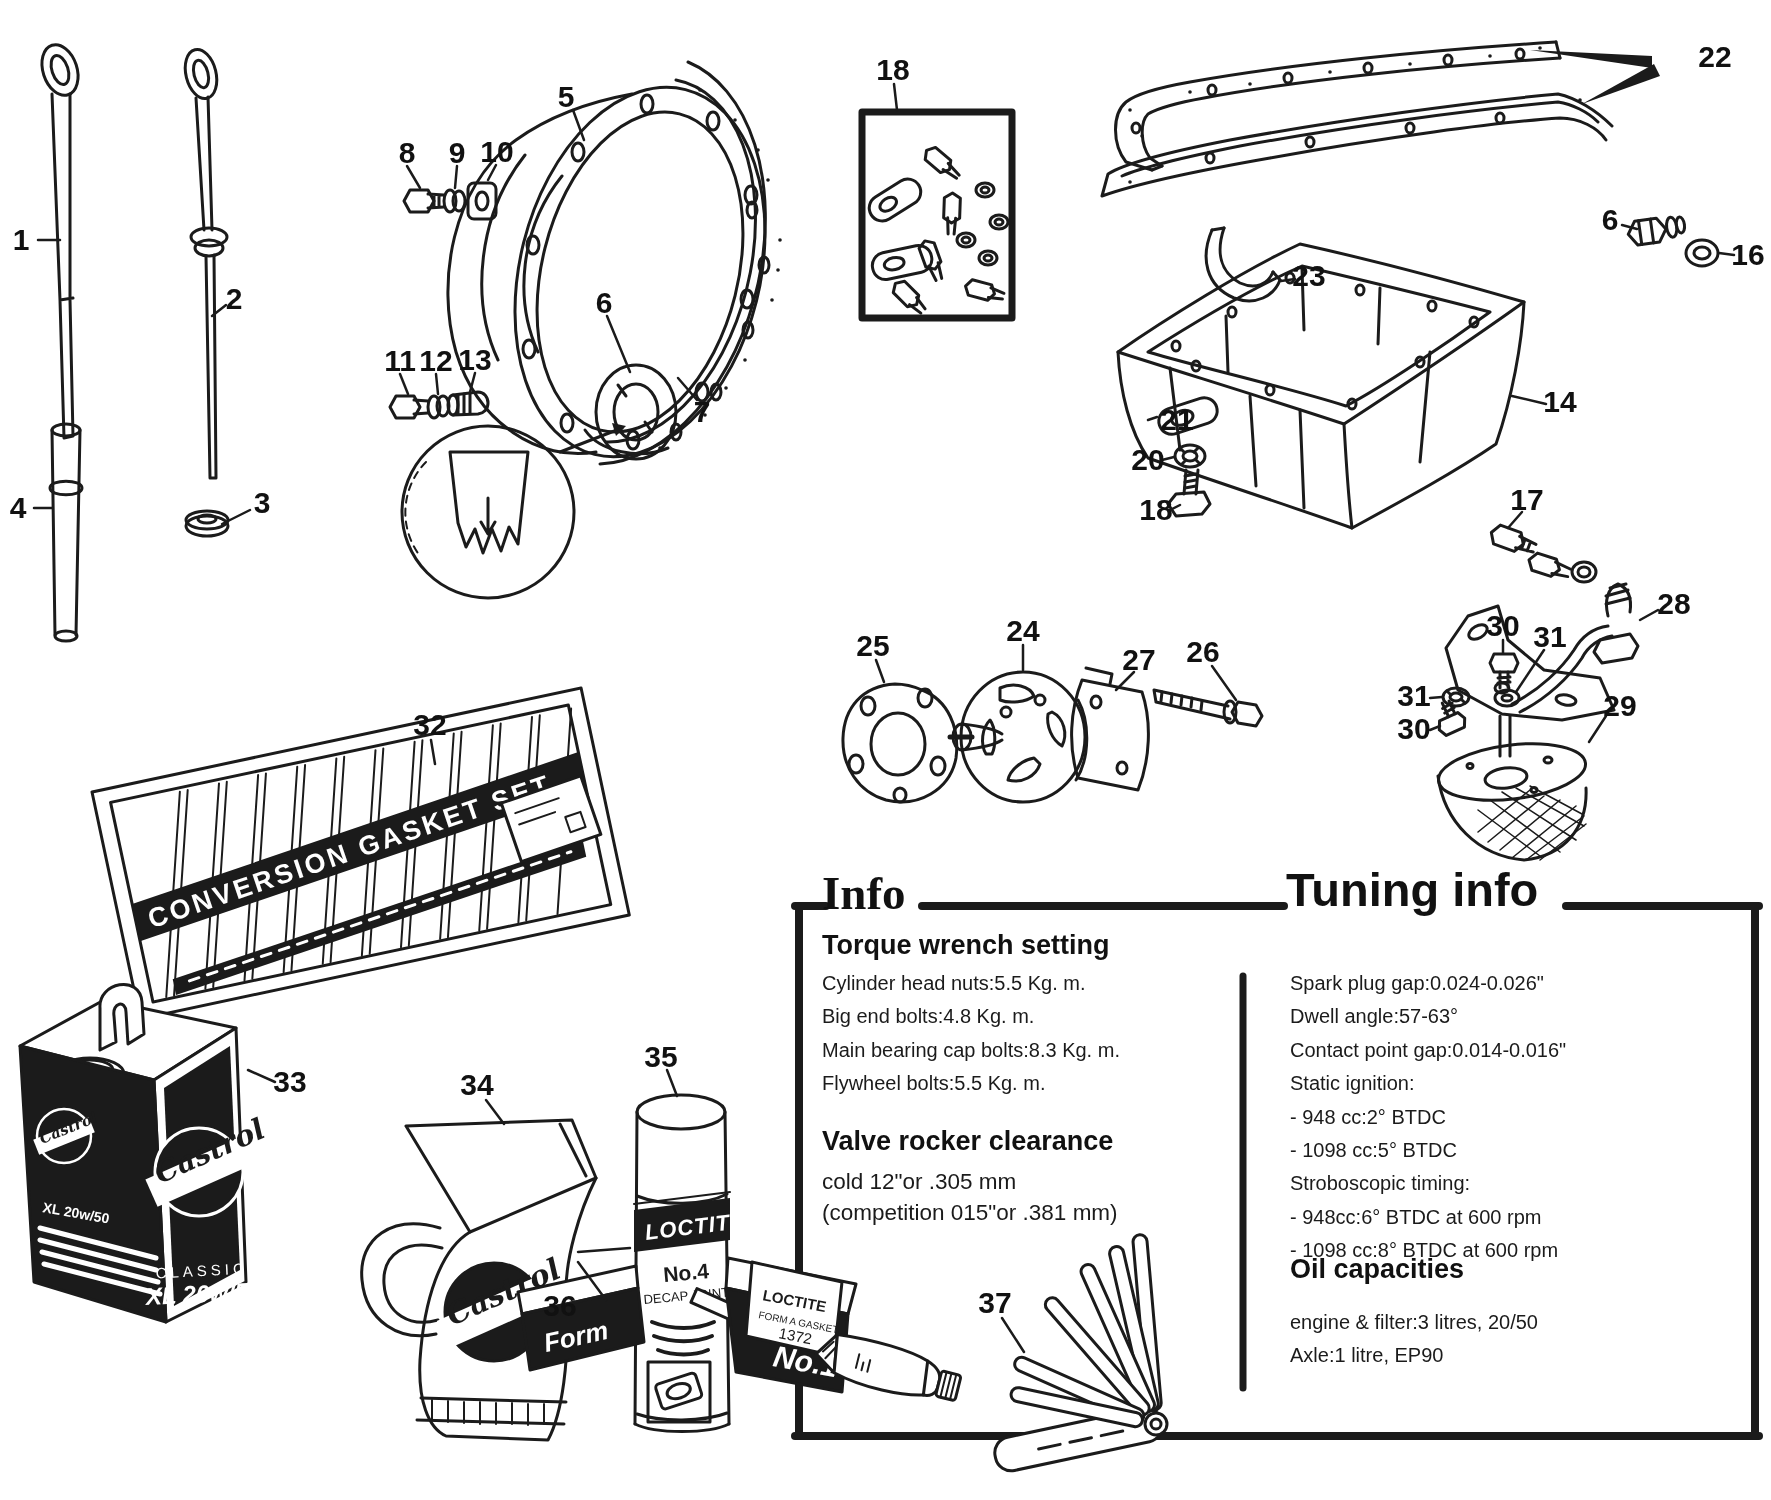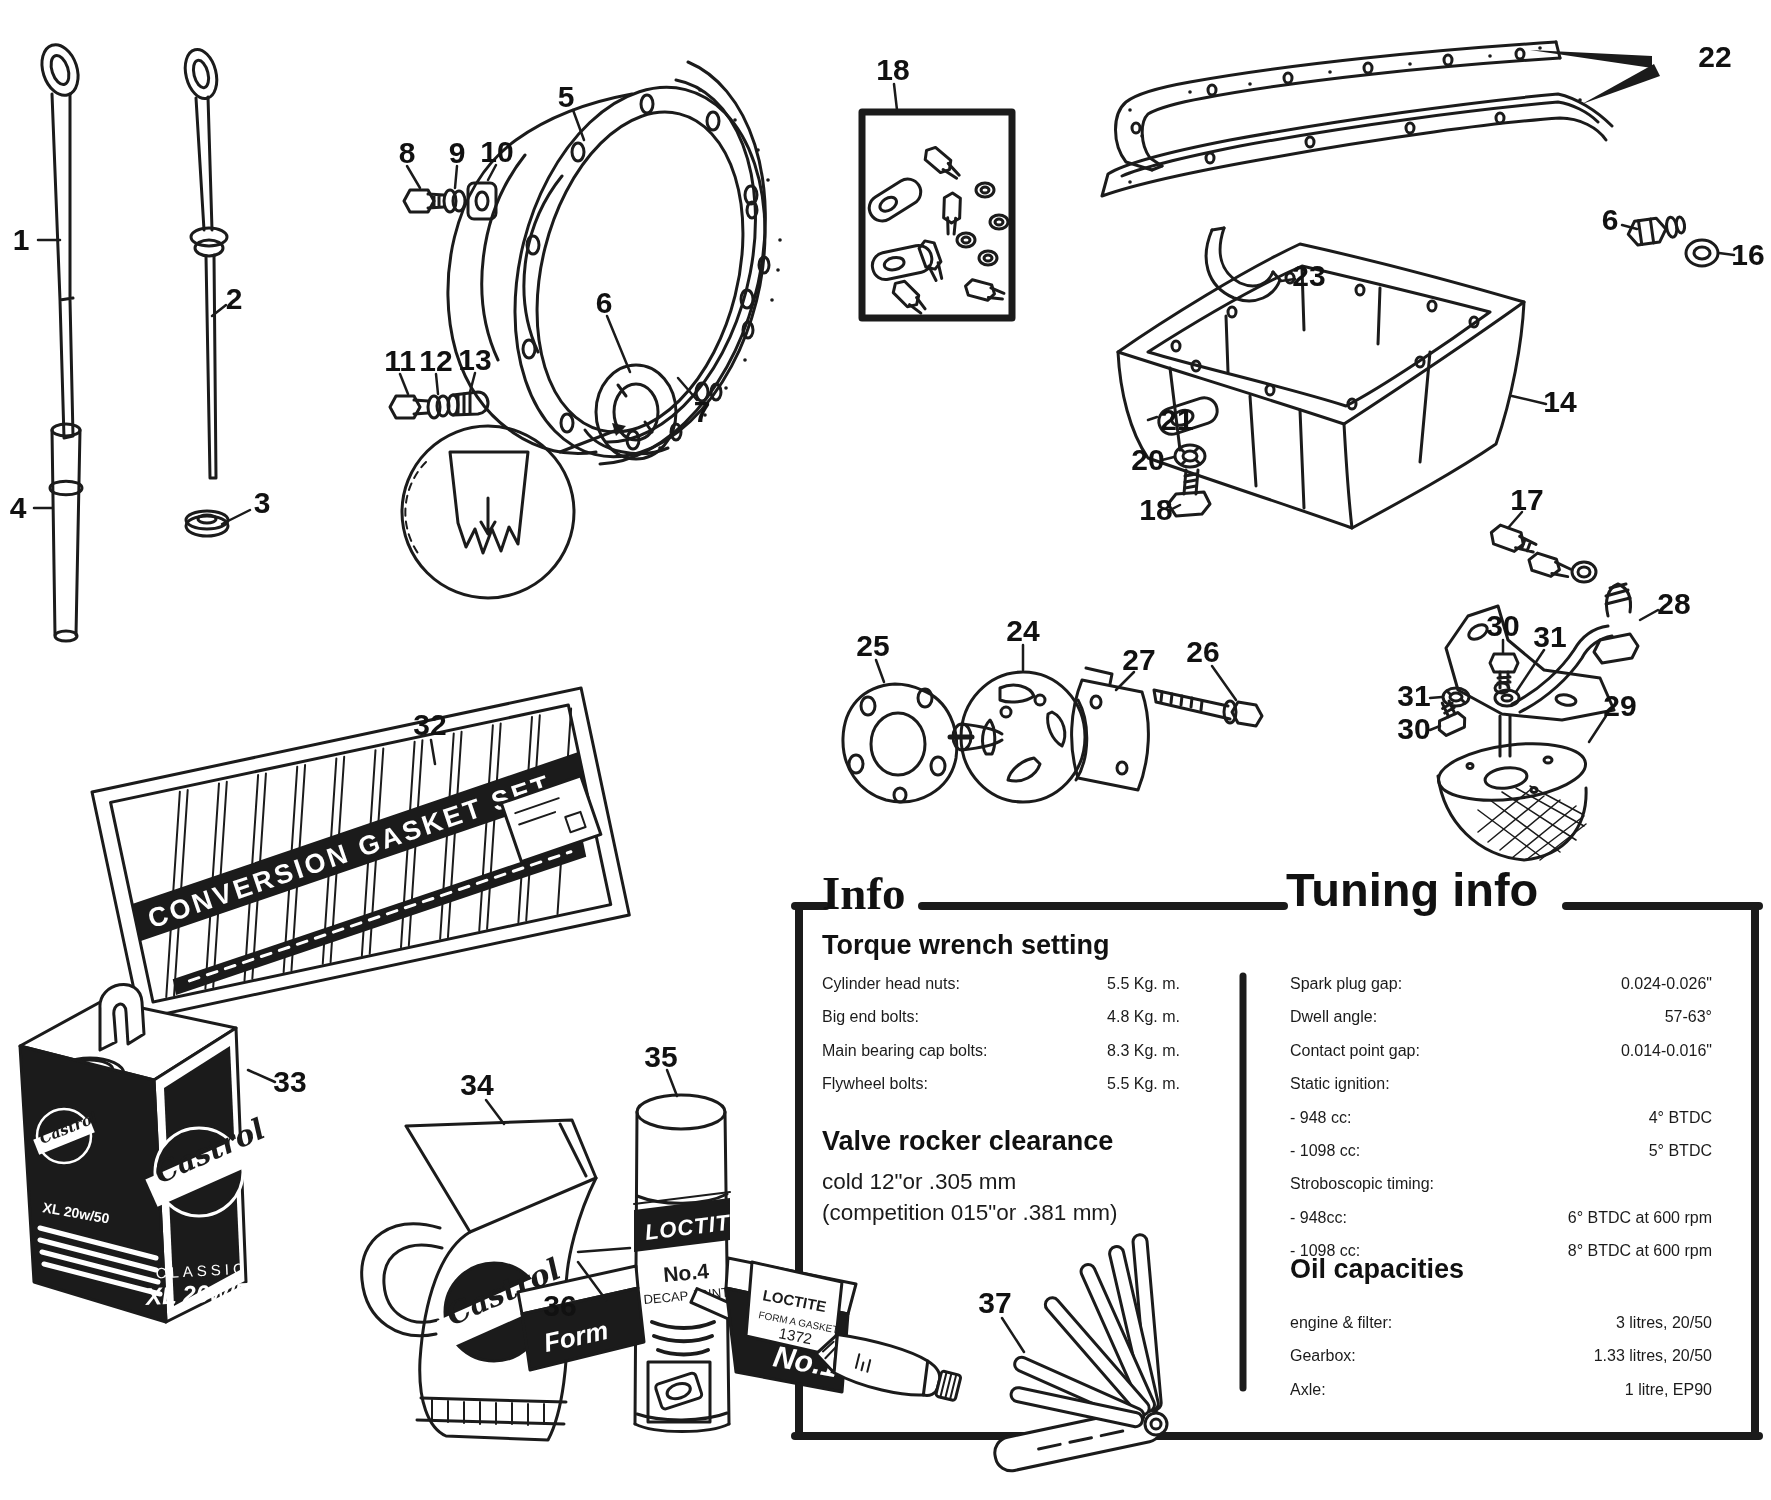--- a/index.html
+++ b/index.html
@@ -15,21 +15,21 @@
   #tuning-title{left:1286px;top:862px;}
   .h-sub{position:absolute;font-size:27px;font-weight:800;color:#111;}
   #torque-head{left:822px;top:930px;}
   #valve-head{left:822px;top:1126px;}
   #oil-head{left:1290px;top:1254px;}
   .rows{position:absolute;}
   #torque-rows{left:822px;top:967px;width:358px;}
   #tuning-rows{left:1290px;top:967px;width:422px;}
   #oil-rows{left:1290px;top:1306px;width:422px;}
   #valve-lines{left:822px;top:1166px;width:380px;}
-  .trow{display:flex;justify-content:space-between;font-size:16px;line-height:33.4px;white-space:nowrap;}
+  .trow{display:flex;font-size:20px;line-height:33.4px;white-space:nowrap;}
   .vline{font-size:22.5px;line-height:31px;white-space:nowrap;}
 </style>
 </head>
 <body>
 
 <div class="page">
 
 <svg class="art" width="1771" height="1500" viewBox="0 0 1771 1500">
 <g stroke="#1b1b1b" stroke-width="3" fill="none" stroke-linecap="round" stroke-linejoin="round">
 
@@ -557,21 +557,21 @@
       <div class="trow">
     <span>Contact point gap:</span>
     <span>0.014-0.016"</span>
   </div>
       <div class="trow">
     <span>Static ignition:</span>
     <span></span>
   </div>
       <div class="trow">
     <span>- 948 cc:</span>
-    <span>4° BTDC</span>
+    <span>2° BTDC</span>
   </div>
       <div class="trow">
     <span>- 1098 cc:</span>
     <span>5° BTDC</span>
   </div>
       <div class="trow">
     <span>Stroboscopic timing:</span>
     <span></span>
   </div>
       <div class="trow">
@@ -582,24 +582,20 @@
     <span>- 1098 cc:</span>
     <span>8° BTDC at 600 rpm</span>
   </div>
     </div>
 
 <div class="h-sub" id="oil-head">Oil capacities</div>
 <div class="rows" id="oil-rows">
       <div class="trow">
     <span>engine &amp; filter:</span>
     <span>3 litres, 20/50</span>
-  </div>
-      <div class="trow">
-    <span>Gearbox:</span>
-    <span>1.33 litres, 20/50</span>
   </div>
       <div class="trow">
     <span>Axle:</span>
     <span>1 litre, EP90</span>
   </div>
     </div>
 
 <div class="layer" id="callouts">
       <div class="callout" style="left: 21px; top: 240px;">1</div>
       <div class="callout" style="left: 234px; top: 299px;">2</div>

